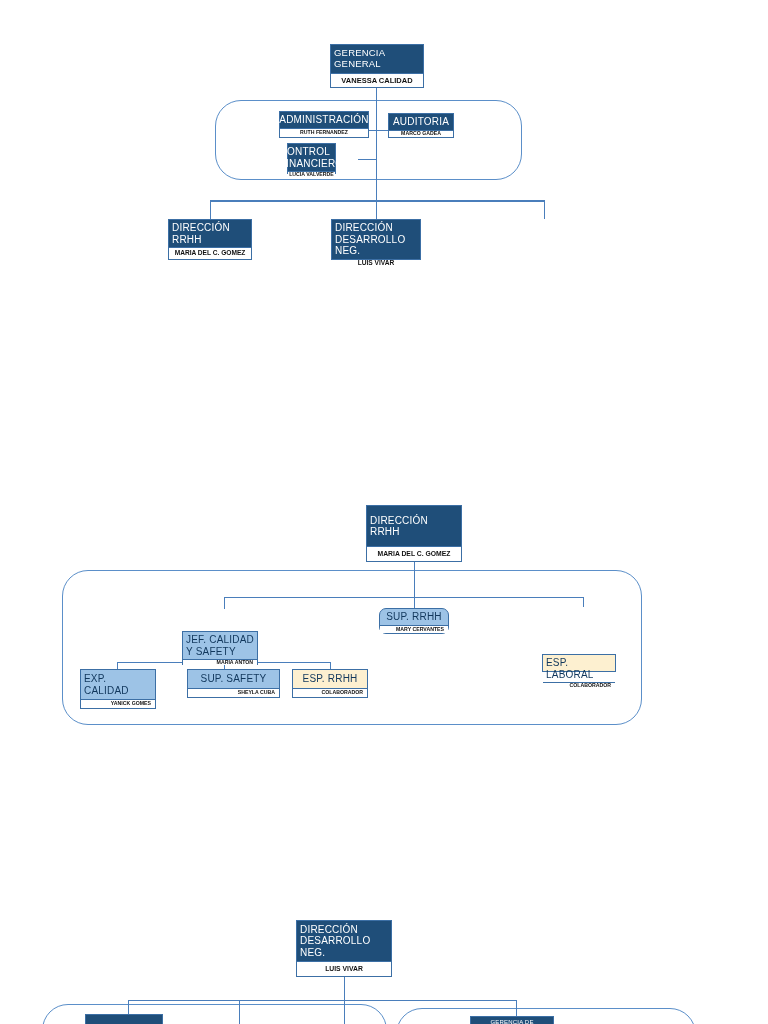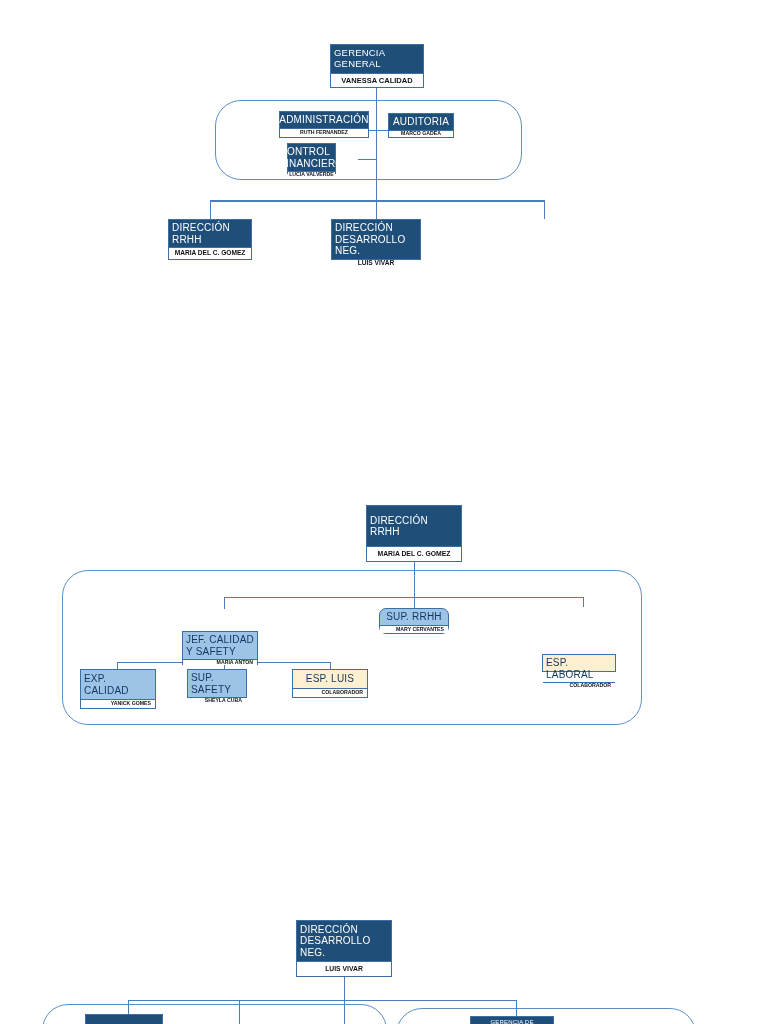--- a/index.html
+++ b/index.html
@@ -176,27 +176,27 @@
 
   <div class="ln v" style="left:117px; top:662px; width:1px; height:7px;"></div>
   <div class="ln v" style="left:224px; top:662px; width:1px; height:7px;"></div>
   <div class="ln v" style="left:330px; top:662px; width:1px; height:7px;"></div>
 
   <div class="node lightblue" style="left:80px; top:669px; width:76px; height:40px;">
     <div class="title fs-t3">EXP. CALIDAD</div>
     <div class="person fs-p2" style="height:9px; justify-content:flex-end; padding-right:4px;">YANICK GOMES</div>
   </div>
 
-  <div class="node lightblue" style="left:187px; top:669px; width:60px; height:29px;">
+  <div class="node lightblue" style="left:187px; top:669px; width:93px; height:29px;">
     <div class="title fs-t3">SUP. SAFETY</div>
     <div class="person fs-p2" style="height:9px; justify-content:flex-end; padding-right:4px;">SHEYLA CUBA</div>
   </div>
 
   <div class="node cream" style="left:292px; top:669px; width:76px; height:29px;">
-    <div class="title fs-t3">ESP. LUIS</div>
+    <div class="title fs-t3">ESP. RRHH</div>
     <div class="person fs-p2" style="height:9px; justify-content:flex-end; padding-right:4px; background:#ffffff;">COLABORADOR</div>
   </div>
 
   <div class="node navy" style="left:296px; top:920px; width:96px; height:57px;">
     <div class="title fs-t2">DIRECCIÓN DESARROLLO NEG.</div>
     <div class="person fs-p1" style="height:15px; font-size:6.8px;">LUIS VIVAR</div>
   </div>
 
   <div class="ln v" style="left:344px; top:977px; width:1px; height:47px;"></div>
 

